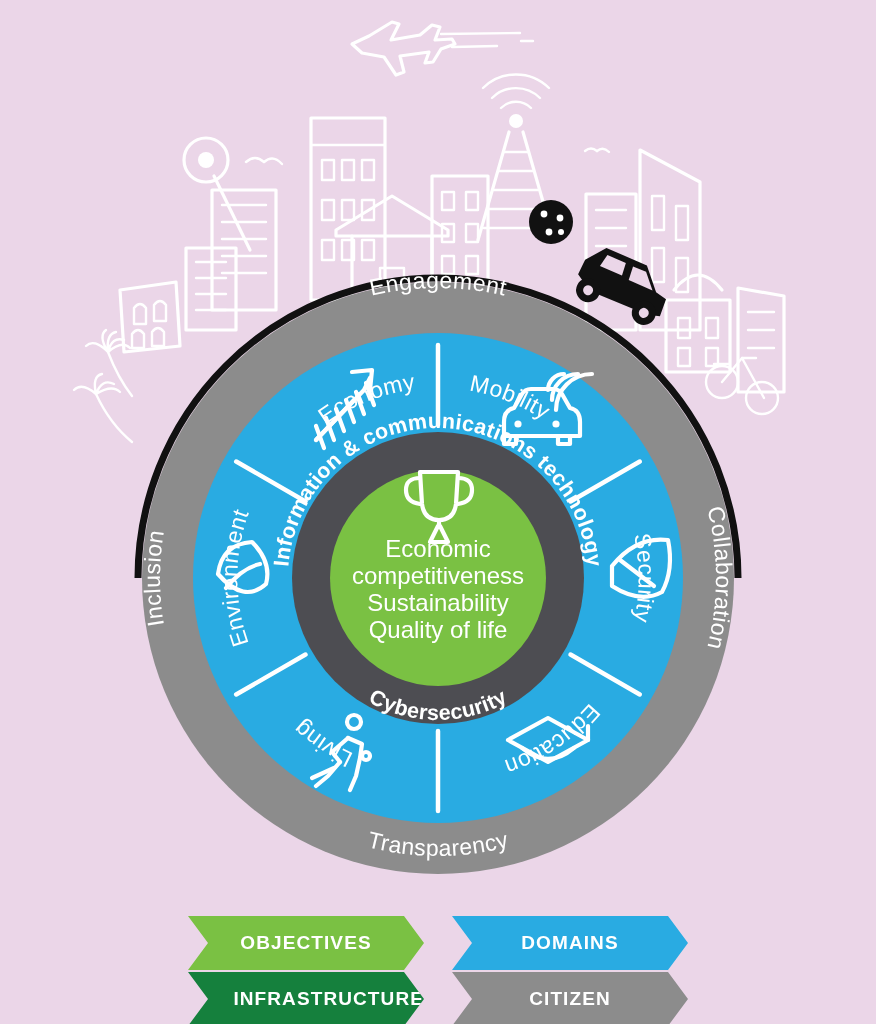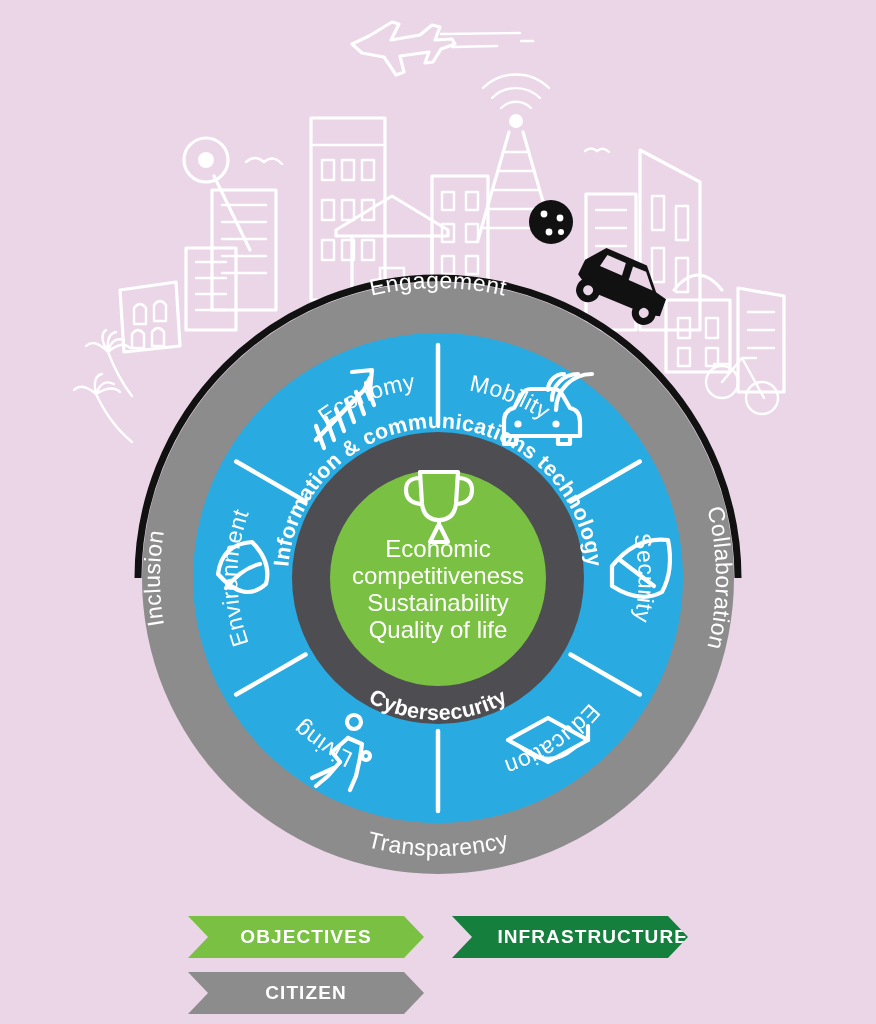--- a/index.html
+++ b/index.html
@@ -92,21 +92,21 @@
     width: 500px;
     height: 98px;
     display: grid;
     grid-template-columns: 236px 236px;
     grid-template-rows: 42px 42px;
     column-gap: 28px;
     row-gap: 14px;
   }
   .chip {
     position: relative;
-    height: 42px;
+    height: 54px;
     display: flex;
     align-items: center;
     justify-content: center;
     clip-path: polygon(0 0, calc(100% - 20px) 0, 100% 50%, calc(100% - 20px) 100%, 0 100%, 20px 50%);
     color: #ffffff;
     font-size: 19px;
     font-weight: bold;
     letter-spacing: 1.1px;
     font-family: "Liberation Sans", sans-serif;
     user-select: none;
@@ -382,20 +382,23 @@
     <text class="core-text" x="438" y="557">Economic</text>
     <text class="core-text" x="438" y="584">competitiveness</text>
     <text class="core-text" x="438" y="611">Sustainability</text>
     <text class="core-text" x="438" y="638">Quality of life</text>
   </svg>
 
   <div id="legend">
     <div class="chip chip-objectives">
       <span>OBJECTIVES</span>
     </div>
+    <div class="chip chip-domains">
+      <span>DOMAINS</span>
+    </div>
     <div class="chip chip-infrastructure">
       <span>INFRASTRUCTURE</span>
     </div>
     <div class="chip chip-citizen">
       <span>CITIZEN</span>
     </div>
   </div>
 
 </div>
 

